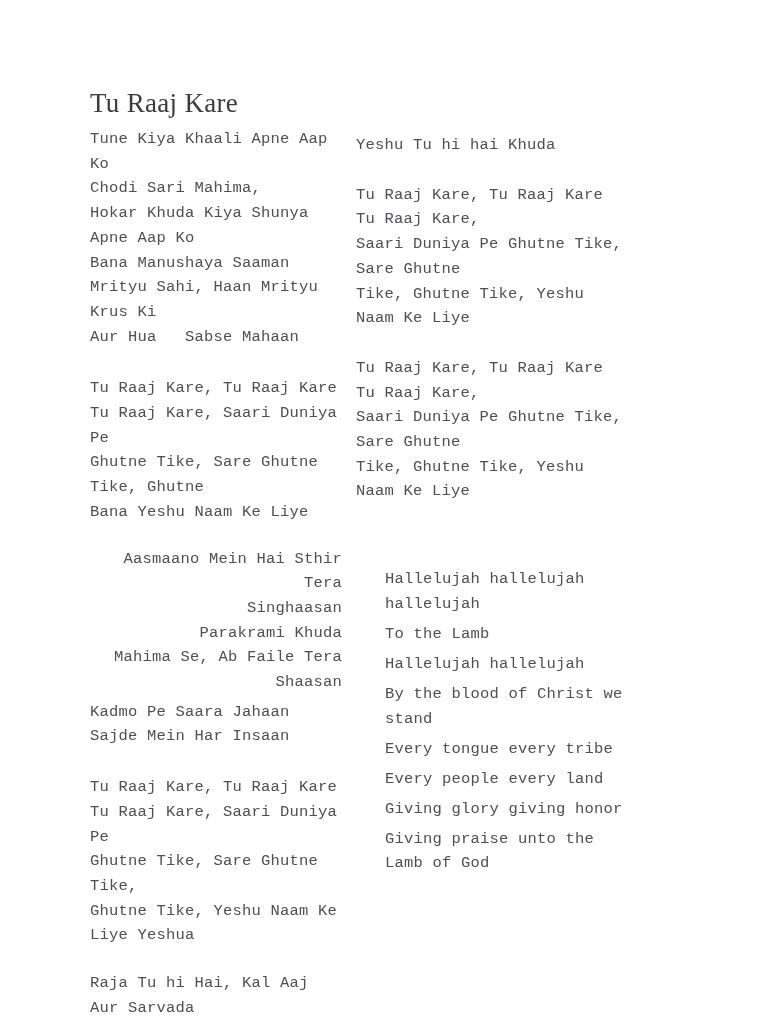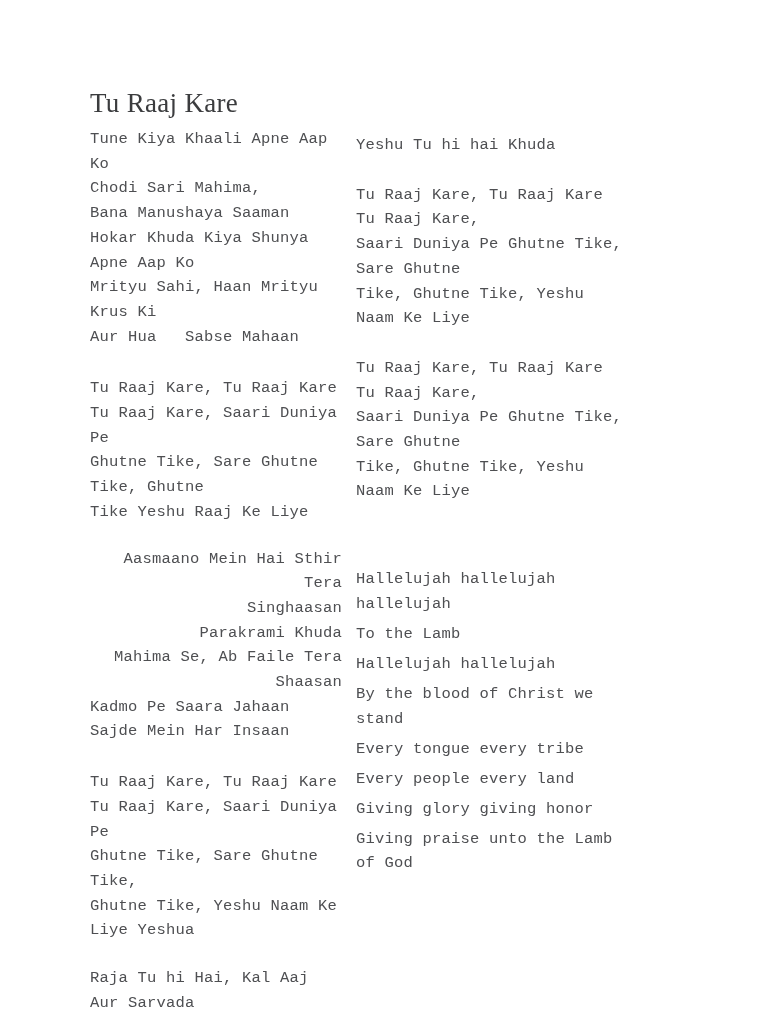--- a/index.html
+++ b/index.html
@@ -50,53 +50,53 @@
     font-size: 15.5px;
     line-height: 24.7px;
     letter-spacing: 0.2px;
     font-weight: 500;
     white-space: normal;
     font-family: Liberation Mono, monospace;
   }
   
   .col-left .stanza:nth-of-type(2) { margin-top: 27px; }
   .col-left .stanza:nth-of-type(3) { margin-top: 22px; text-align: right; }
-  .col-left .stanza:nth-of-type(4) { }
+  .col-left .stanza:nth-of-type(4) { margin-top: 5px; }
   .col-left .stanza:nth-of-type(5) { margin-top: 26px; }
   .col-left .stanza:nth-of-type(6) { margin-top: 23px; }
   .col-left .stanza:nth-of-type(7) { margin-top: 23px; }
   .col-left .stanza:nth-of-type(8) { margin-top: 31px; }
   
   .col-right .stanza:nth-of-type(2) { margin-top: 25px; }
   .col-right .stanza:nth-of-type(3) { margin-top: 25px; }
   .col-right .stanza:nth-of-type(4) { margin-top: 63px; }
   
-  .col-right .stanza:nth-of-type(4) .line { margin-bottom: 5.3px; }
+  .col-right .stanza:nth-of-type(4) .line { margin-bottom: 5.3px; margin-left: 29px; }
 </style>
 </head>
 <body>
 
 <div class="page">
   <h1 class="doc-title">Tu Raaj Kare</h1>
 
   <div class="columns">
     <div class="col col-left">
         <div class="stanza">
           <div class="line">Tune Kiya Khaali Apne Aap Ko</div>
           <div class="line">Chodi Sari Mahima,</div>
+          <div class="line">Hokar Khuda Kiya Shunya Apne Aap Ko</div>
           <div class="line">Bana Manushaya Saaman</div>
-          <div class="line">Hokar Khuda Kiya Shunya Apne Aap Ko</div>
           <div class="line">Mrityu Sahi, Haan Mrityu Krus Ki</div>
           <div class="line">Aur Hua &nbsp;&nbsp;Sabse Mahaan</div>
         </div>
         <div class="stanza">
           <div class="line">Tu Raaj Kare, Tu Raaj Kare</div>
           <div class="line">Tu Raaj Kare, Saari Duniya Pe</div>
           <div class="line">Ghutne Tike, Sare Ghutne Tike, Ghutne</div>
-          <div class="line">Tike Yeshu Raaj Ke Liye</div>
+          <div class="line">Bana Yeshu Naam Ke Liye</div>
         </div>
         <div class="stanza">
           <div class="line">Aasmaano Mein Hai Sthir Tera</div>
           <div class="line">Singhaasan</div>
           <div class="line">Parakrami Khuda</div>
           <div class="line">Mahima Se, Ab Faile Tera Shaasan</div>
         </div>
         <div class="stanza">
           <div class="line">Kadmo Pe Saara Jahaan</div>
           <div class="line">Sajde Mein Har Insaan</div>

